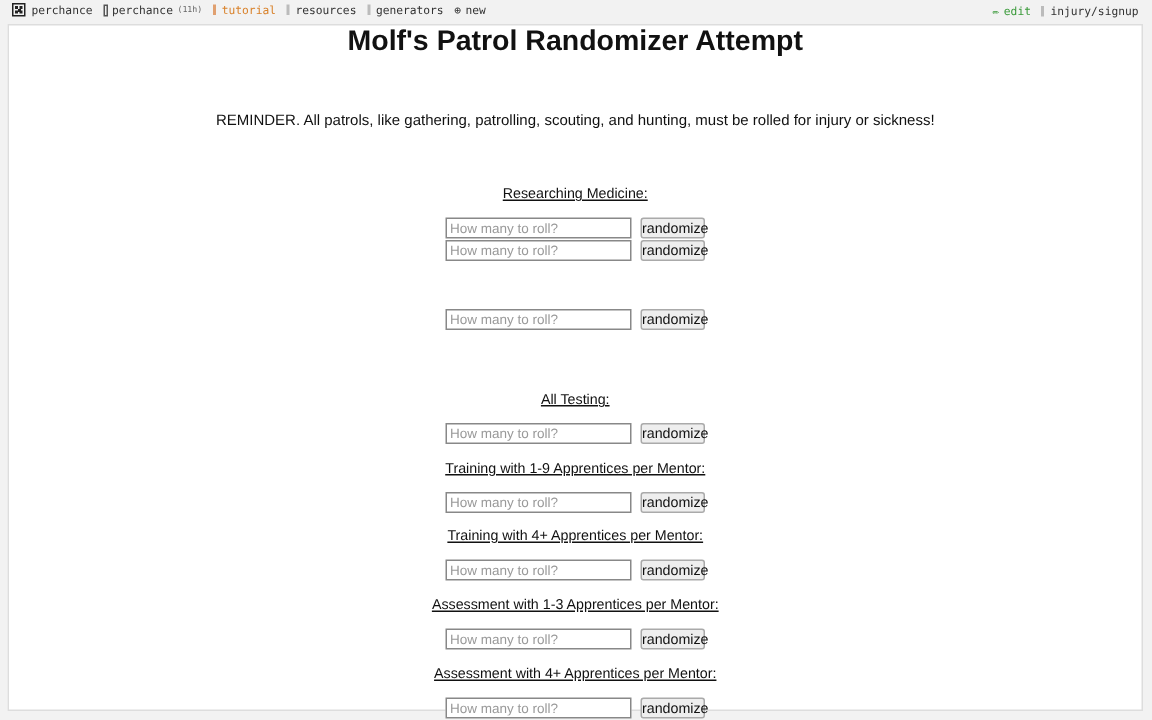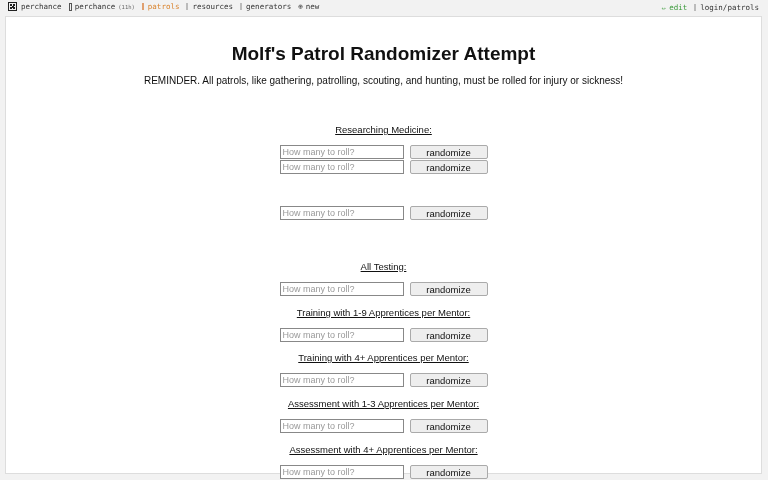--- a/index.html
+++ b/index.html
@@ -28,40 +28,40 @@
     .dice i { position:absolute; width:2px; height:2px; background:#222; }
     .count { font-size:5.5px; color:#666; margin-left:3px; }
     .tutorial { color:#d9822b; }
     .edit { color:#3a9a3a; }
     .main {
       position:absolute; left:5px; top:16px; width:757px; height:458px;
       background:#fff; border:1px solid #ddd; box-sizing:border-box;
       text-align:center;
     }
     h1 {
-      font-size:19px; font-weight:bold; margin:0; position:absolute; left:0; right:0; top:26px;
+      font-size:19px; font-weight:bold; margin:0; position:absolute; left:0; right:0; top:0;
       color:#111;
     }
     .reminder {
       position:absolute; left:0; right:0; top:58px; font-size:10px; color:#111;
     }
     .section { position:absolute; left:0; right:0; }
     .section .label {
       font-size:9.5px; text-decoration:underline; color:#111;
       display:block; height:14px; line-height:14px;margin-top:16px;
     }
     .row { display:flex; justify-content:center; margin-top:8px; height:14px; }
     .row input {
       width:124px; height:14px; box-sizing:border-box; border:1px solid #888;
       font-family:"Liberation Sans", sans-serif; font-size:9px; padding:0 2px;
       color:#333; background:#fff; outline:none;
     }
     .row input::placeholder { color:#999; }
     .row button {
-      margin-left:6px; width:78px; height:14px; box-sizing:border-box;
+      margin-left:6px; width:43px; height:14px; box-sizing:border-box;
       border:1px solid #aaa; border-radius:2px; background:#eee;
       font-family:"Liberation Sans", sans-serif; font-size:9.5px; color:#111; padding:0;
     }
   </style>
 </head>
 <body>
 
 <div class="topbar">
   <div class="left">
     <div class="nav-item">
@@ -74,21 +74,21 @@
       </span>
       <span>perchance</span>
     </div>
     <div class="nav-item">
       <span class="box-glyph"></span>
       <span>perchance</span>
       <span class="count">(11h)</span>
     </div>
     <div class="nav-item tutorial">
       <span class="pipe-glyph orange"></span>
-      <span>patrols</span>
+      <span>tutorial</span>
     </div>
     <div class="nav-item">
       <span class="pipe-glyph"></span>
       <span>resources</span>
     </div>
     <div class="nav-item">
       <span class="pipe-glyph"></span>
       <span>generators</span>
     </div>
     <div class="nav-item">
@@ -96,21 +96,21 @@
       <span>new</span>
     </div>
   </div>
   <div class="right">
     <div class="nav-item edit">
       <span class="glyph">✏</span>
       <span>edit</span>
     </div>
     <div class="nav-item" style="margin-right:0">
       <span class="pipe-glyph"></span>
-      <span>login/patrols</span>
+      <span>injury/signup</span>
     </div>
   </div>
 </div>
 
 <div class="main">
   <h1>Molf's Patrol Randomizer Attempt</h1>
   <div class="reminder">REMINDER. All patrols, like gathering, patrolling, scouting, and hunting, must be rolled for injury or sickness!</div>
 
   <div class="section" style="top:90px">
     <span class="label">Researching Medicine:</span>

